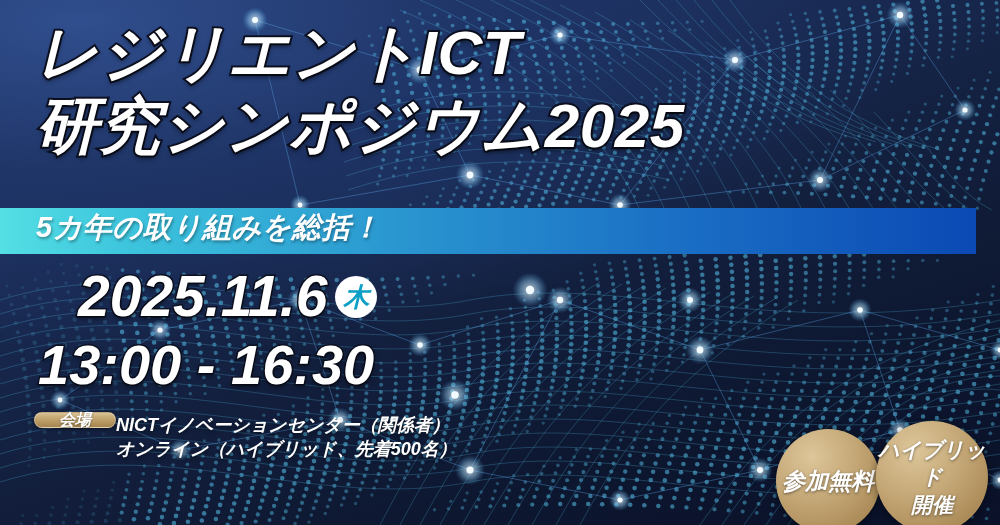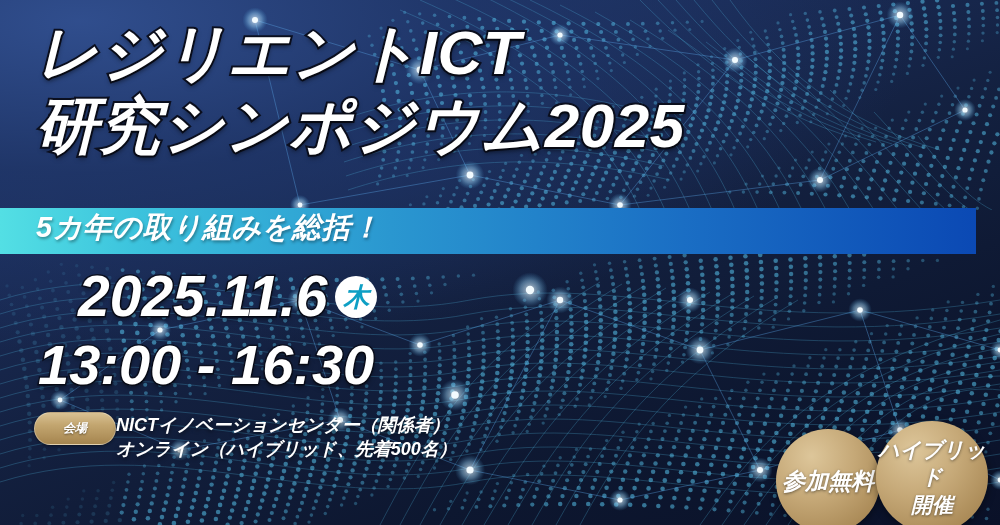--- a/index.html
+++ b/index.html
@@ -61,25 +61,25 @@
     margin-top:12px;
     font-size:56px; font-weight:bold; color:#ffffff; line-height:1.0;
     -webkit-text-stroke:3px #0c1020; paint-order:stroke fill;
     text-shadow:0 3px 5px rgba(0,0,0,.5);
   }
 
   
   .info-block { position:absolute; left:34px; top:412px; z-index:6; }
   .info-row { display:flex; align-items:flex-start; margin-bottom:6px; }
   .info-pill {
-    flex:0 0 auto; width:82px; height:33px; border-radius:17px;
+    flex:0 0 auto; width:82px; height:16px; border-radius:17px;
     background:linear-gradient(180deg,#d8c193 0%,#c3a670 38%,#a5854f 100%);
     border:1px solid rgba(255,255,255,.28);
     display:flex; align-items:center; justify-content:center;
-    color:#ffffff; font-weight:bold; font-size:12px;
+    color:#ffffff; font-weight:bold; font-size:16px;
     text-shadow:0 1px 2px rgba(0,0,0,.45);
     box-shadow:0 1px 3px rgba(0,0,0,.45);
   }
   .info-text {
     margin-left:0; color:#ffffff; font-size:18px; font-weight:bold;
     line-height:1.32; text-shadow:0 2px 4px rgba(0,0,0,.6);
     padding-top:2px;
   }
   .info-text div { white-space:nowrap; }
 

